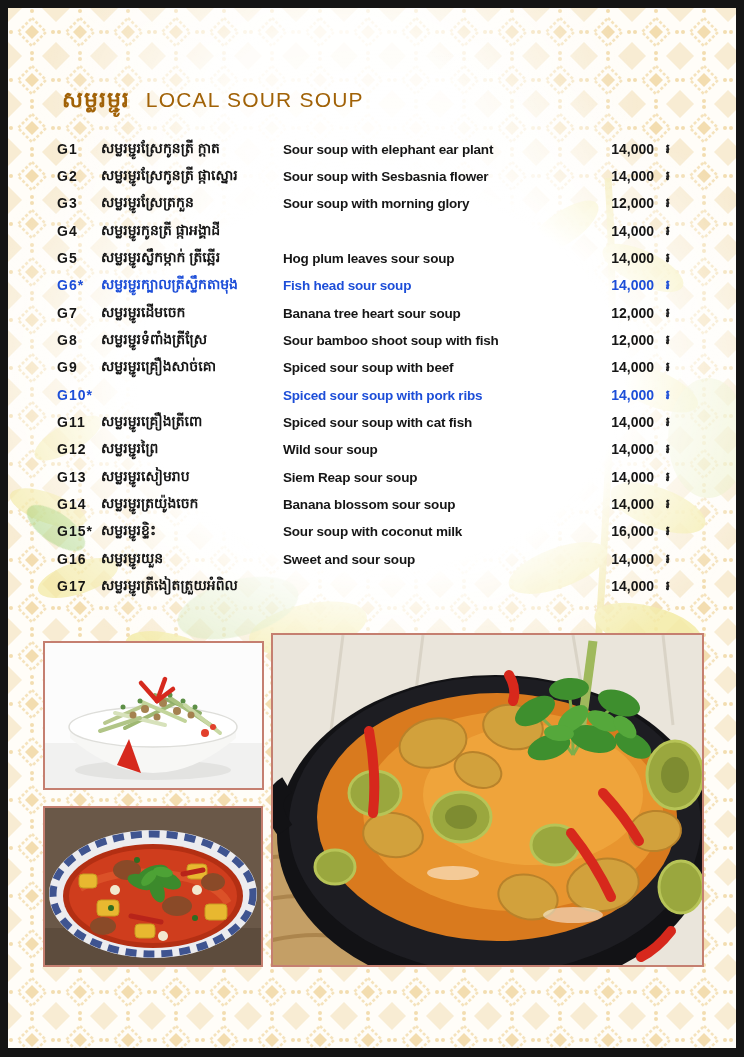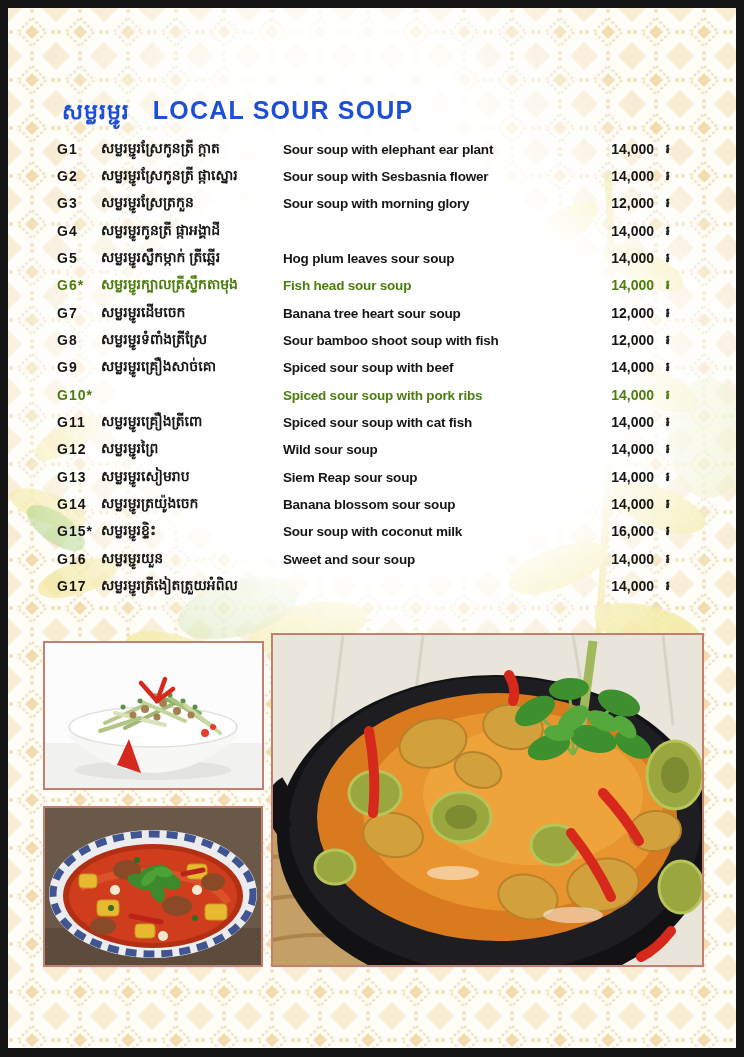--- a/index.html
+++ b/index.html
@@ -5,33 +5,33 @@
   html,body{margin:0;padding:0;background:#141414;}
   #frame{position:relative;width:744px;height:1057px;background:#141414;overflow:hidden;
          font-family:"Liberation Sans",sans-serif;-webkit-font-smoothing:antialiased;}
   .page{position:absolute;left:8px;top:8px;width:728px;height:1040px;background:#fffdf8;overflow:hidden;}
   .layer{position:absolute;inset:0;pointer-events:none;}
   
   .vignette{background:
       radial-gradient(420px 330px at 372px 370px, #ffffff 58%, rgba(255,255,255,0) 100%),
       radial-gradient(300px 190px at 330px 95px, rgba(255,255,255,.85) 40%, rgba(255,255,255,0) 100%);}
   
-  .title{position:absolute;left:54px;top:88px;display:flex;align-items:baseline;gap:23px;color:#1d4ed8;}
+  .title{position:absolute;left:54px;top:78px;display:flex;align-items:baseline;gap:16px;color:#a16207;}
   .title .khm{font-size:22px;font-weight:700;letter-spacing:1px;}
-  .title .eng{font-size:25px;font-weight:700;letter-spacing:1.2px;}
+  .title .eng{font-size:21px;font-weight:400;letter-spacing:1.2px;}
   
   .menu-list{position:absolute;left:49px;top:127px;width:613px;}
   .row{position:relative;height:27.35px;color:#161616;}
   .row span{position:absolute;top:50%;transform:translateY(-50%);white-space:nowrap;}
   .row .code{left:0;font-size:14px;font-weight:700;letter-spacing:1px;text-align:center;}
   .row .khmer{left:44px;max-width:178px;overflow:hidden;font-size:14px;font-weight:700;}
   .row .english{left:226px;font-size:13.5px;font-weight:700;letter-spacing:-0.2px;text-align:right;}
   .row .price{right:16px;font-size:14px;font-weight:700;}
   .row .riel{right:0;font-size:13px;font-weight:700;}
-  .row.highlight{color:#4d7c0f;}
+  .row.highlight{color:#1d4ed8;}
   
   .photo{position:absolute;border:2px solid #c57f70;background:#fff;overflow:hidden;}
   .photo svg{display:block;}
   #photo1{left:35px;top:633px;width:217px;height:145px;}
   #photo2{left:35px;top:798px;width:216px;height:157px;}
   #photo3{left:263px;top:625px;width:429px;height:330px;}
 </style>
 </head>
 <body>
 

